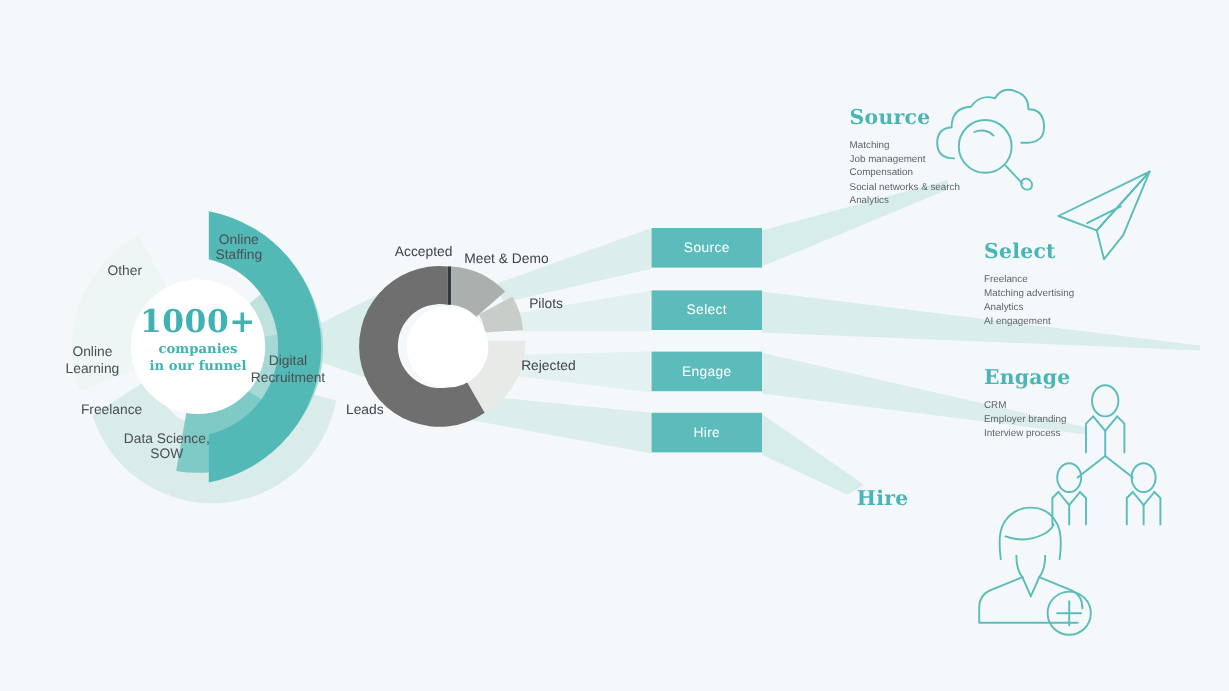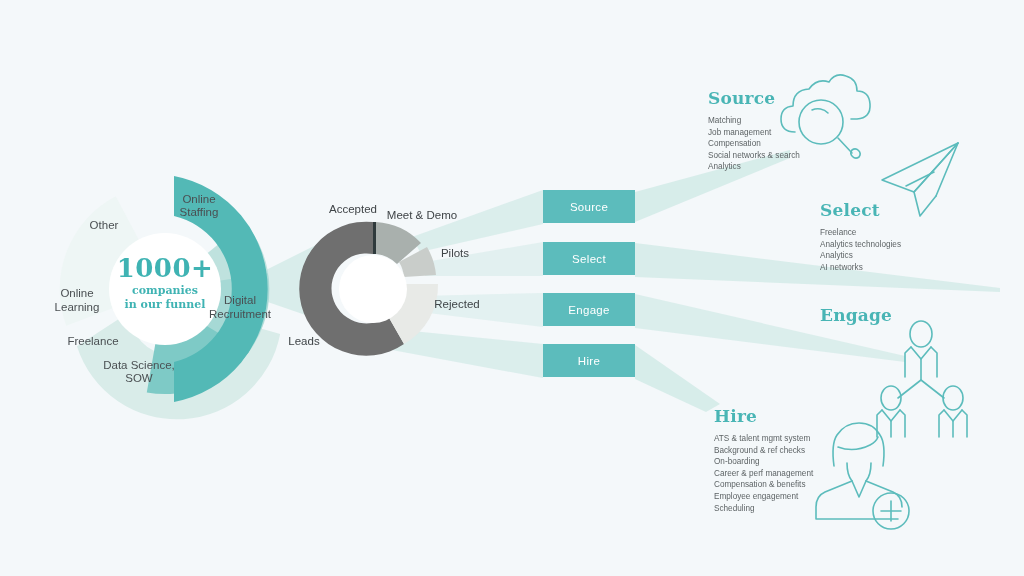--- a/index.html
+++ b/index.html
@@ -172,41 +172,37 @@
       <li>Compensation</li>
       <li>Social networks &amp; search</li>
       <li>Analytics</li>
     </ul>
   </div>
 
   <div class="sect" style="left:820px;top:200px;">
     <div class="sect-title">Select</div>
     <ul class="sect-list">
       <li>Freelance</li>
-      <li>Analytics technologies</li>
+      <li>Matching advertising</li>
       <li>Analytics</li>
-      <li>AI networks</li>
+      <li>AI engagement</li>
     </ul>
   </div>
 
   <div class="sect" style="left:820px;top:305px;">
     <div class="sect-title">Engage</div>
+    <ul class="sect-list">
+      <li>CRM</li>
+      <li>Employer branding</li>
+      <li>Interview process</li>
+    </ul>
   </div>
 
   <div class="sect" style="left:714px;top:406px;">
     <div class="sect-title">Hire</div>
-    <ul class="sect-list">
-      <li>ATS &amp; talent mgmt system</li>
-      <li>Background &amp; ref checks</li>
-      <li>On-boarding</li>
-      <li>Career &amp; perf management</li>
-      <li>Compensation &amp; benefits</li>
-      <li>Employee engagement</li>
-      <li>Scheduling</li>
-    </ul>
   </div>
 
   <svg class="layer">
 
     <g fill="none" stroke="#5cbcbc" stroke-width="1.6" stroke-linecap="round" stroke-linejoin="round">
       <path d="M 795 132 q -14 0 -14 -13 q 0 -12 12 -13 q 0 -16 16 -17 q 8 -11 20 -7 q 6 -10 17 -6 q 11 3 11 15 q 12 0 13 13 q 1 14 -13 15 l -6 0"></path>
       <circle cx="821" cy="122" r="22"></circle>
       <path d="M 838 138 l 14 15"></path>
       <path d="M 852 150 a 5 5 0 0 0 7 7 a 5 5 0 0 0 -7 -7"></path>
       <path d="M 812 110 a 14 14 0 0 1 16 3"></path>

